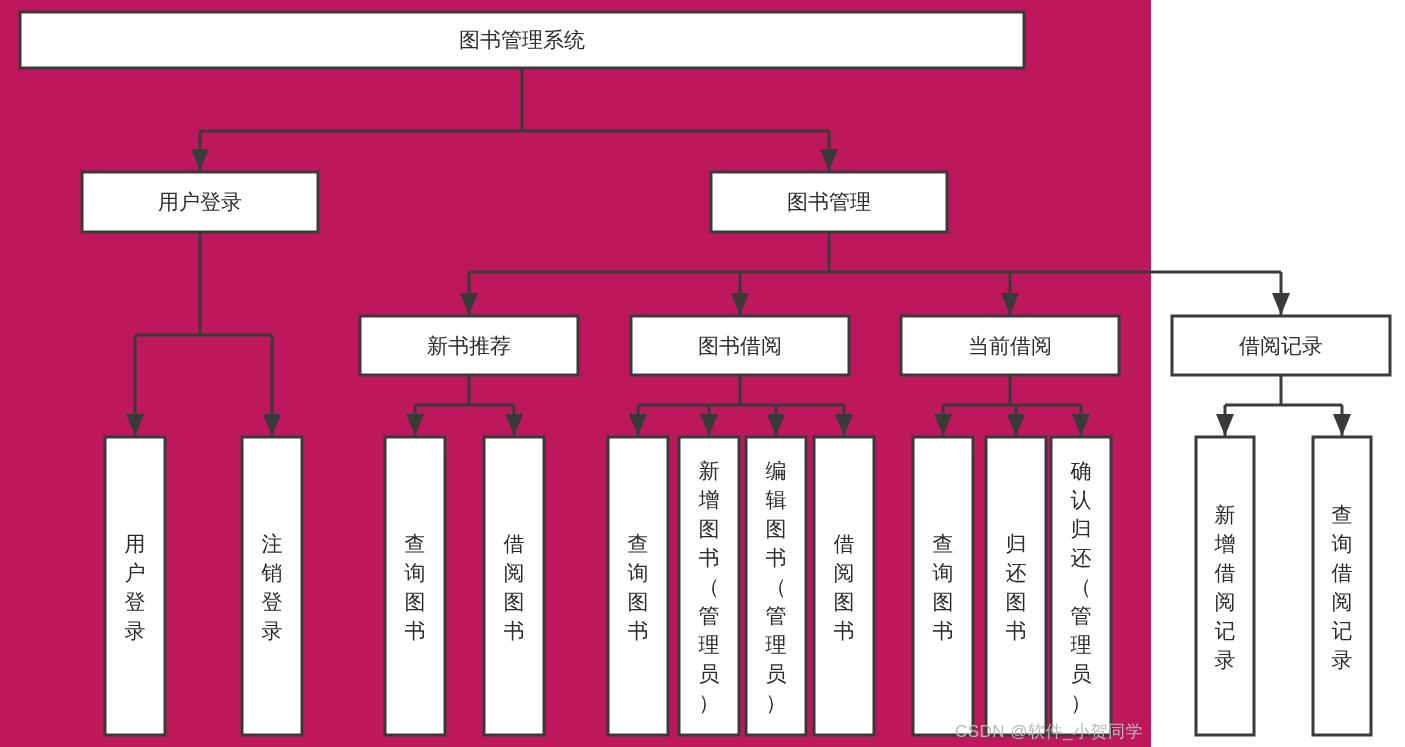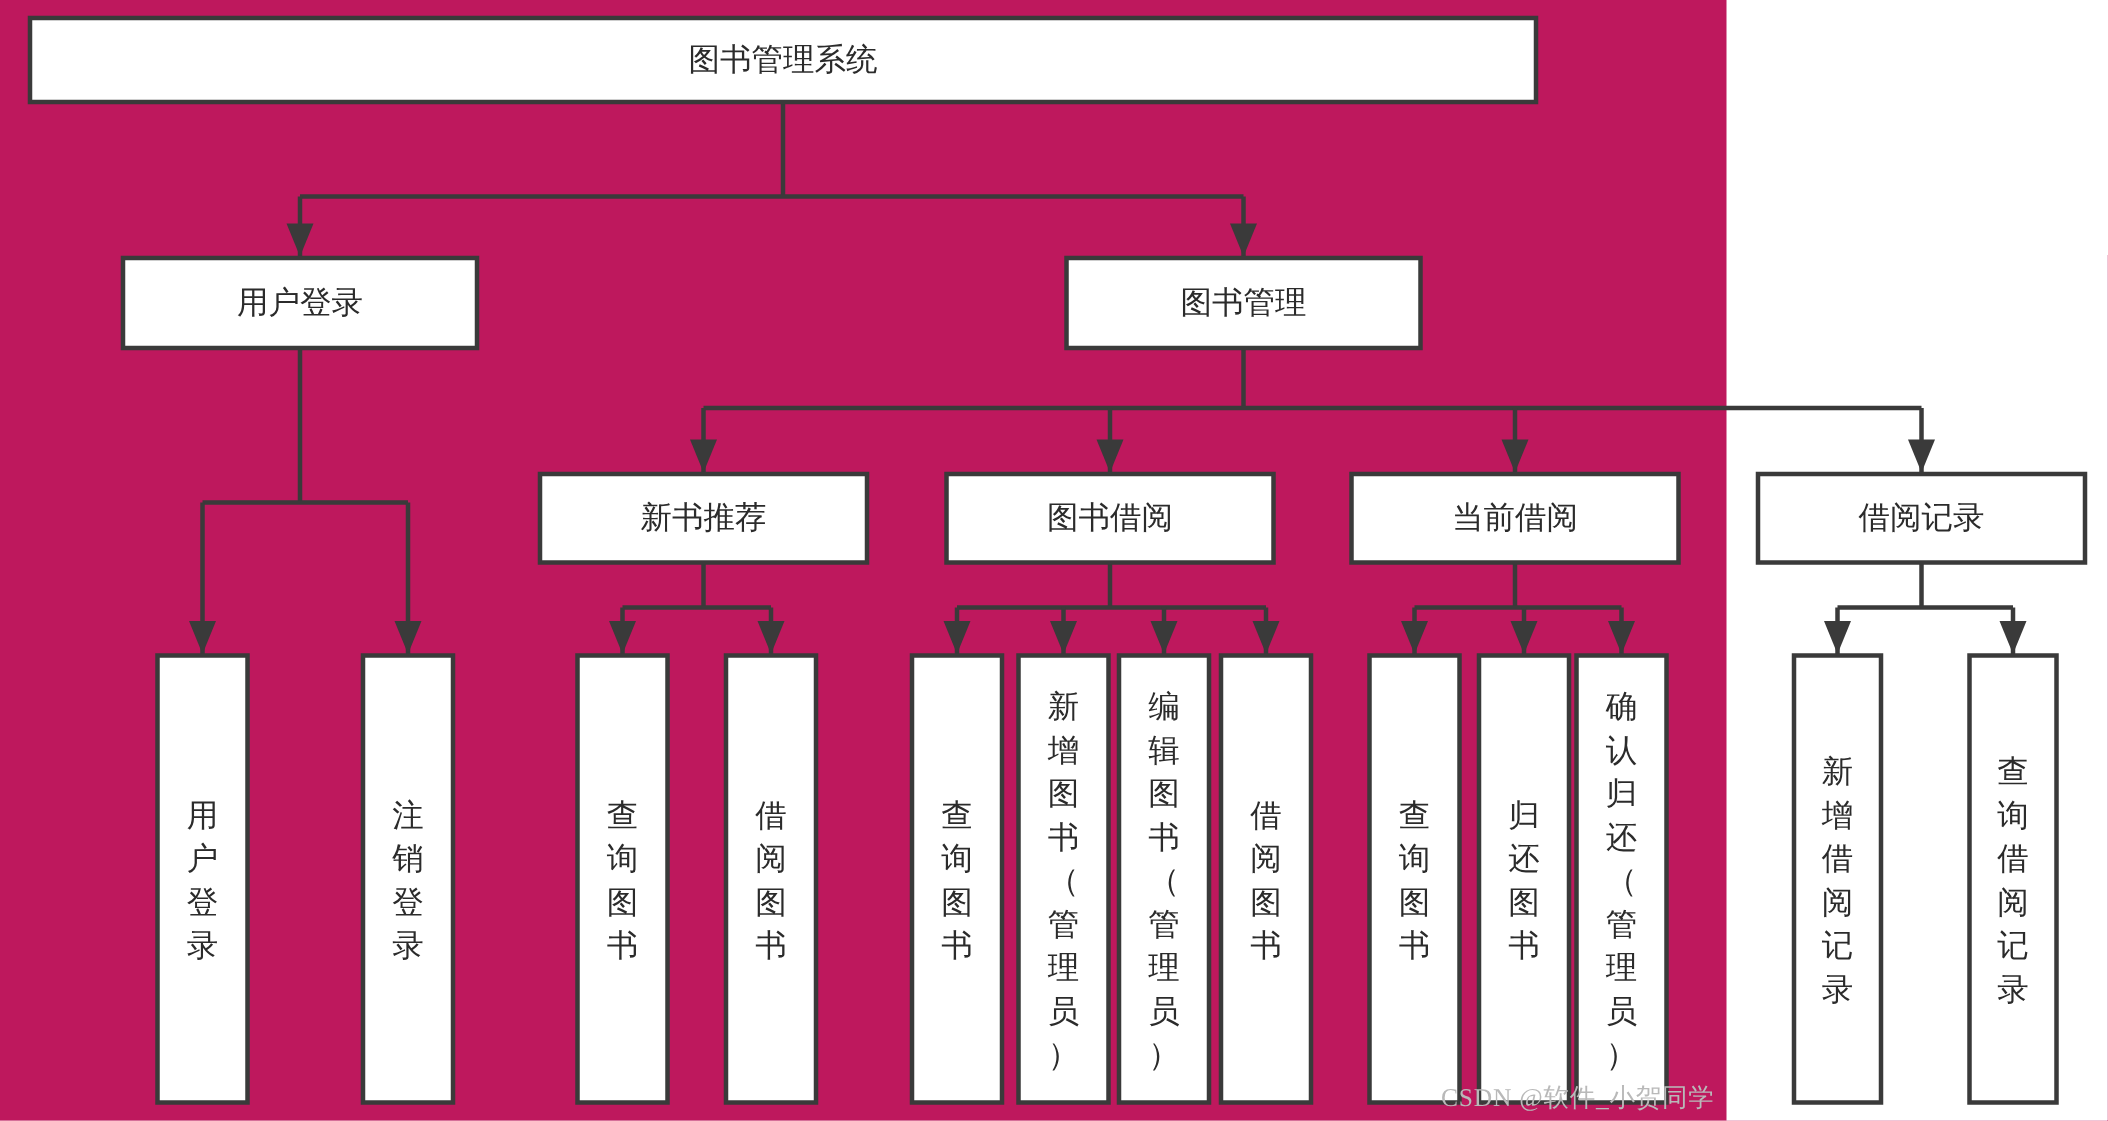--- a/index.html
+++ b/index.html
@@ -56,21 +56,21 @@
     fill: #2b2b2b;
     font-family: "DejaVu Sans", "Liberation Sans", sans-serif;
     font-size: 21px;
     text-anchor: middle;
   }
   .watermark {
     position: absolute;
     right: 8px;
     bottom: 4px;
     color: #b9b9b9;
-    font-family: Liberation Serif, serif;
+    font-family: Liberation Sans, sans-serif;
     font-size: 17px;
     white-space: nowrap;
     letter-spacing: 0.5px;
   }
 </style>
 </head>
 <body>
 
 <div id="diagram-root">
 

